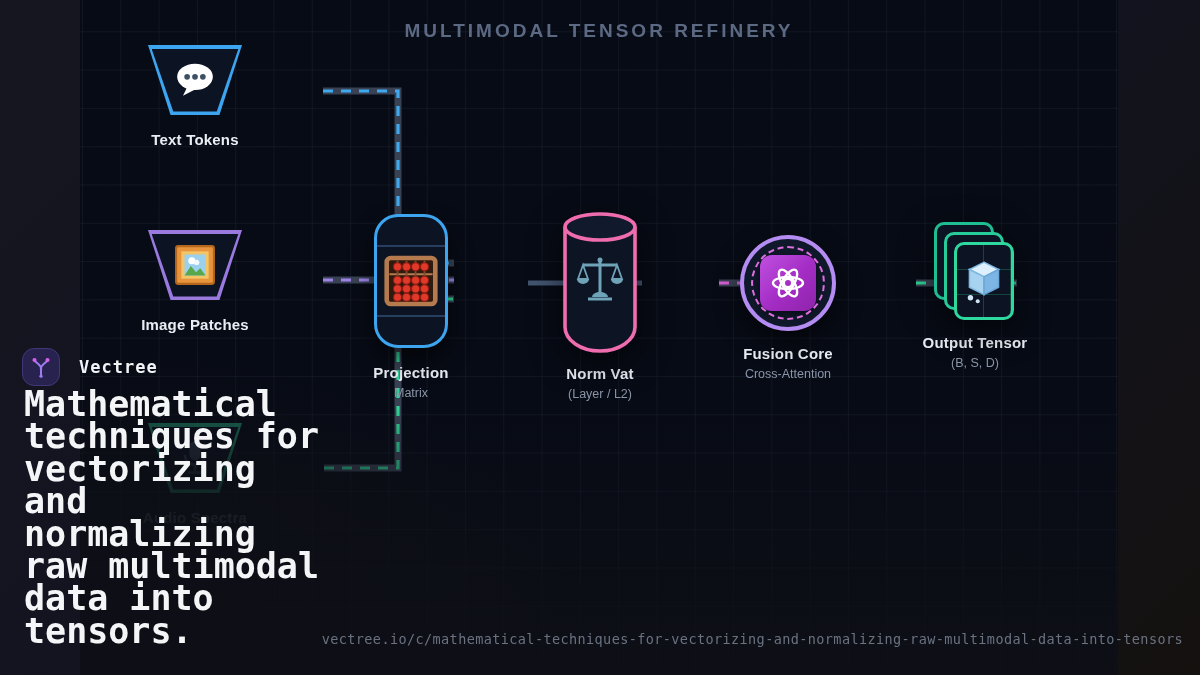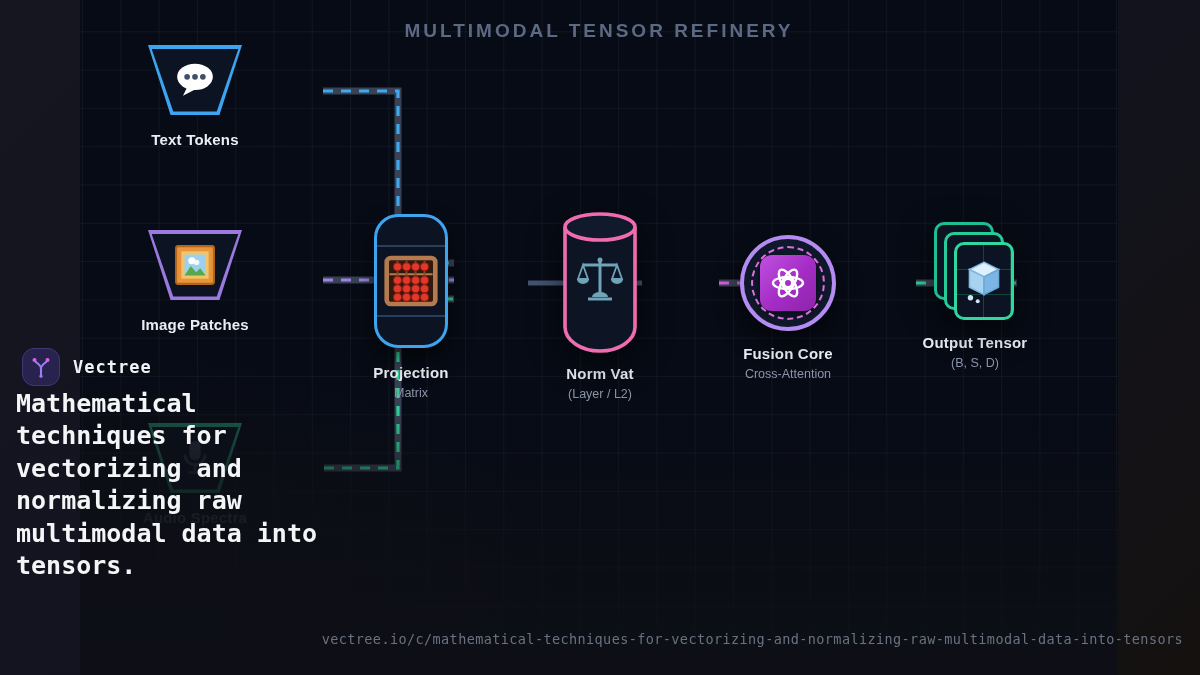--- a/index.html
+++ b/index.html
@@ -73,28 +73,28 @@
       linear-gradient(to bottom, rgba(46,214,155,.25) 1.5px, transparent 1.5px);
     background-size:27px 25px; background-position:-1px -1px; }
 
   
   .panel-fade { position:absolute; inset:0; pointer-events:none;
     background:
       radial-gradient(620px 430px at 6% 98%, rgba(14,15,22,.95) 0%, rgba(14,15,22,.62) 45%, rgba(14,15,22,0) 72%),
       linear-gradient(to bottom, rgba(14,15,22,0) 60%, rgba(14,15,22,.55) 82%, rgba(14,15,22,.95) 100%); }
 
   
-  .brand { position:absolute; left:22px; top:348px; display:flex; align-items:center; gap:13px; z-index:5; }
+  .brand { position:absolute; left:22px; top:348px; display:flex; align-items:center; gap:19px; z-index:5; }
   .brand-logo { width:38px; height:38px; border-radius:12px; background:#27224e;
     border:1px solid #3e3876; display:flex; align-items:center; justify-content:center; }
   .brand-name { font-family:"DejaVu Sans Mono", monospace; font-weight:bold;
     font-size:17px; color:#f2f3f6; letter-spacing:1px; }
-  .headline { position:absolute; left:16px; top:388px; width:308px; z-index:5;
+  .headline { position:absolute; left:24px; top:388px; width:308px; z-index:5;
     font-family:"DejaVu Sans Mono", monospace; font-weight:bold;
-    font-size:25px; line-height:32.4px; color:#f4f5f7; }
+    font-size:35px; line-height:32.4px; color:#f4f5f7; }
   .footer-url { position:absolute; right:17px; bottom:28px; z-index:5;
     font-family:"DejaVu Sans Mono", monospace; font-size:13.5px; color:#6a7280; letter-spacing:.4px; }
 </style>
 </head>
 <body>
 
 <div class="panel">
   <div class="panel-title">MULTIMODAL TENSOR REFINERY</div>
 
   <svg class="connectors" viewBox="0 0 1200 675">

